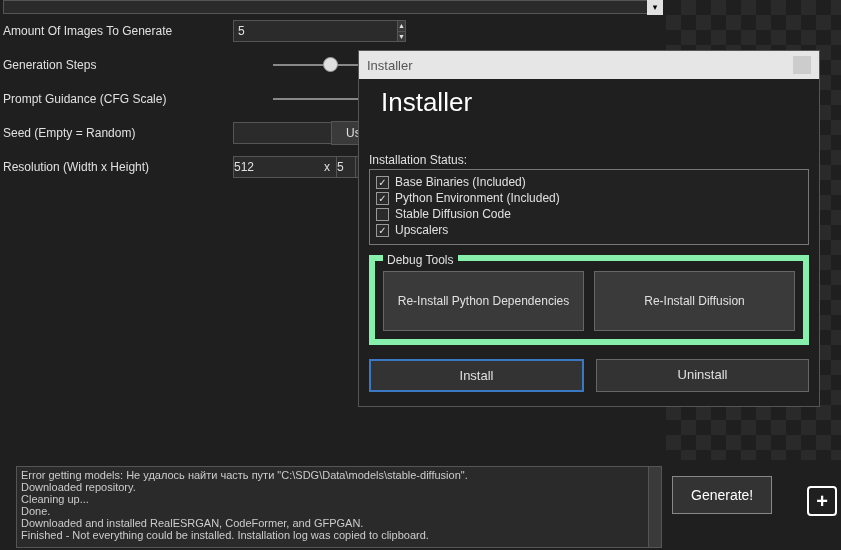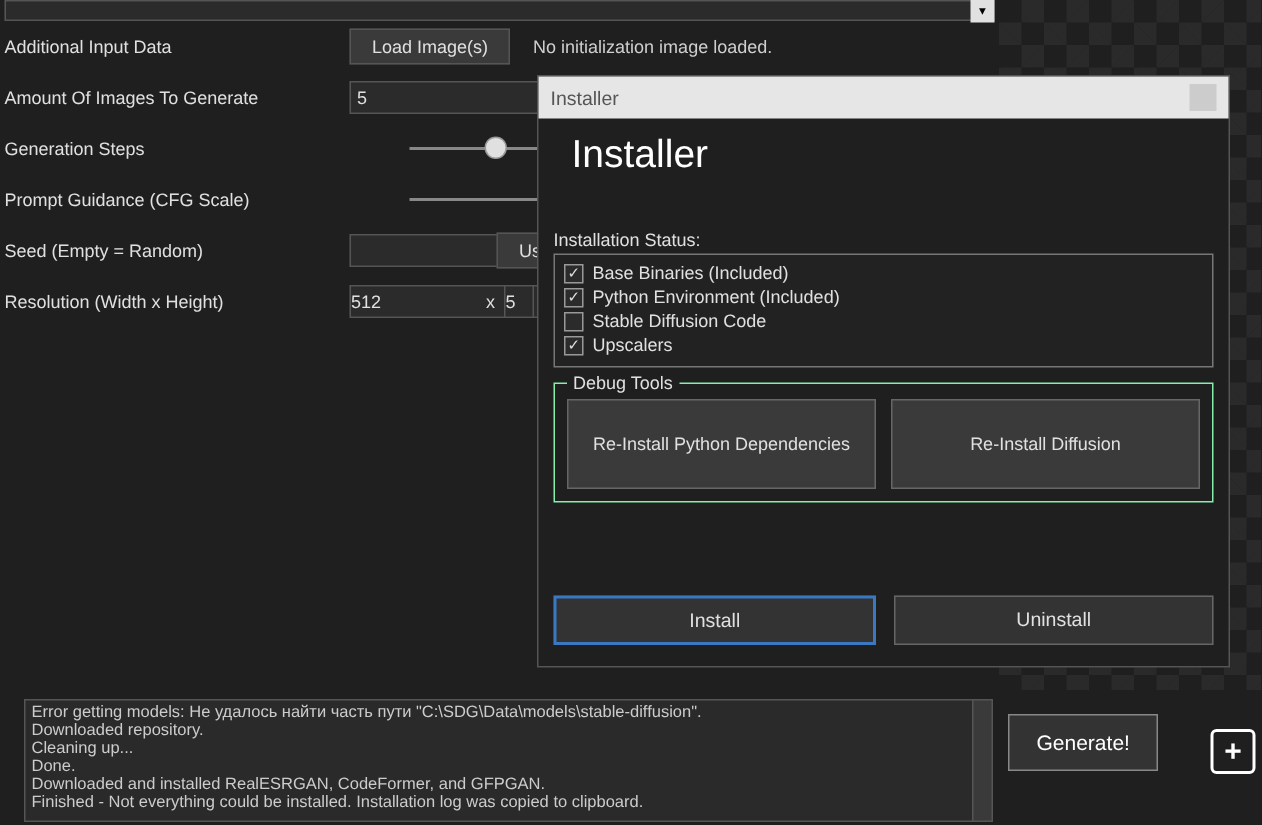--- a/index.html
+++ b/index.html
@@ -105,36 +105,36 @@
     border: 1px solid #777; padding: 4px 6px 6px 6px; margin-bottom: 10px;
     background:#222;
   }
   .chk { display:flex; align-items:center; gap:6px; padding:1px 0; }
   .chk .box {
     width:13px;height:13px;border:1px solid #999;background:#2b2b2b;
     display:inline-flex;align-items:center;justify-content:center;
     font-size:10px;color:#e0e0e0;
   }
   .fieldset {
-    border:1px solid #86efac; padding:10px 8px 8px 8px; position:relative;
+    border:6px solid #86efac; padding:10px 8px 8px 8px; position:relative;
     margin-bottom:14px;
   }
   .fieldset .legend {
     position:absolute; top:-8px; left:8px; background:#1f1f1f;
     padding:0 4px; font-size:12px;
   }
   .btn-row { display:flex; gap:10px; }
   .btn-row .wbtn {
     flex:1; background:#3a3a3a; border:1px solid #666; color:#e0e0e0;
     padding:22px 0; text-align:center; font-size:12px; cursor:pointer;
   }
   .main-btn-row { display:flex; gap:12px; }
   .main-btn-row .mbtn {
     flex:1; background:#333; border:1px solid #666; color:#e0e0e0;
-    padding:7px 0; text-align:center; font-size:13px; cursor:pointer;margin-top:48px;
+    padding:7px 0; text-align:center; font-size:13px; cursor:pointer;
   }
   .main-btn-row .mbtn.primary {
     border:2px solid #3a78c2;
   }
   
   .log {
     position:absolute; left:16px; bottom:2px; width:645px; height:82px;
     background:#2a2a2a; border:1px solid #555; color:#ccc;
     font-size:11px; padding:2px 4px; overflow:hidden;
   }
@@ -162,25 +162,20 @@
 <body>
 
 <div class="checker"></div>
 
 <div class="left-panel">
 
   <div class="top-field">
     <div class="dd">▾</div>
   </div>
 
-  <div class="row">
-    <div class="row-label">Additional Input Data</div>
-    <button class="btn">Load Image(s)</button>
-    <span class="note">No initialization image loaded.</span>
-  </div>
 
   <div class="row">
     <div class="row-label">Amount Of Images To Generate</div>
     <div class="numbox">
       <input value="5" style="">
       <div class="spinners">
         <div>▲</div>
         <div>▼</div>
       </div>
     </div>

